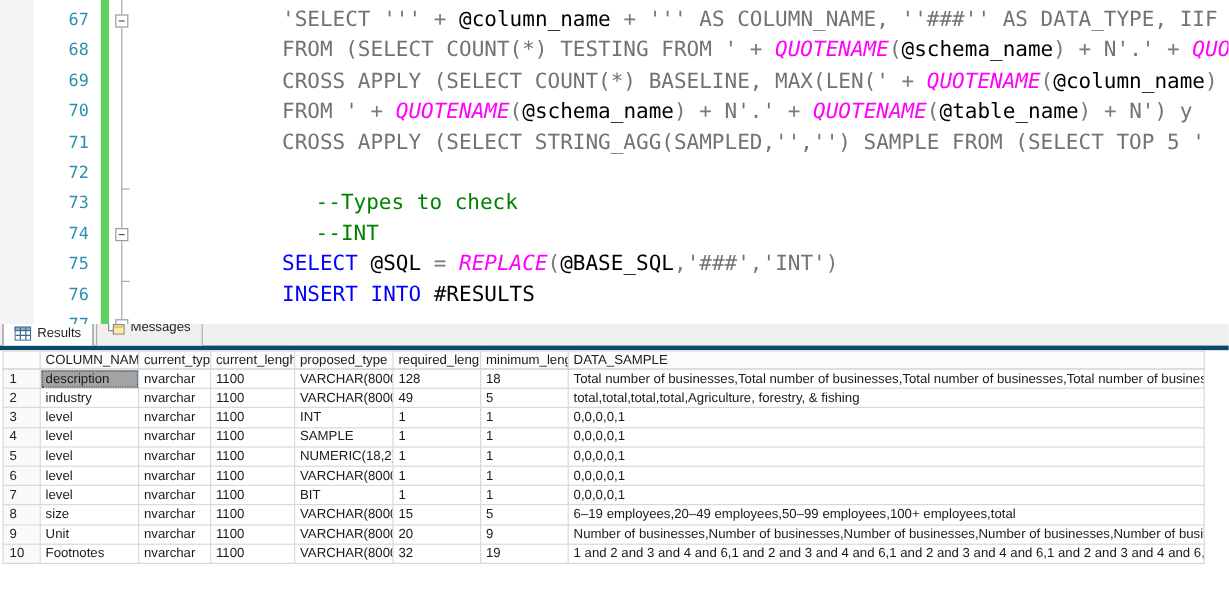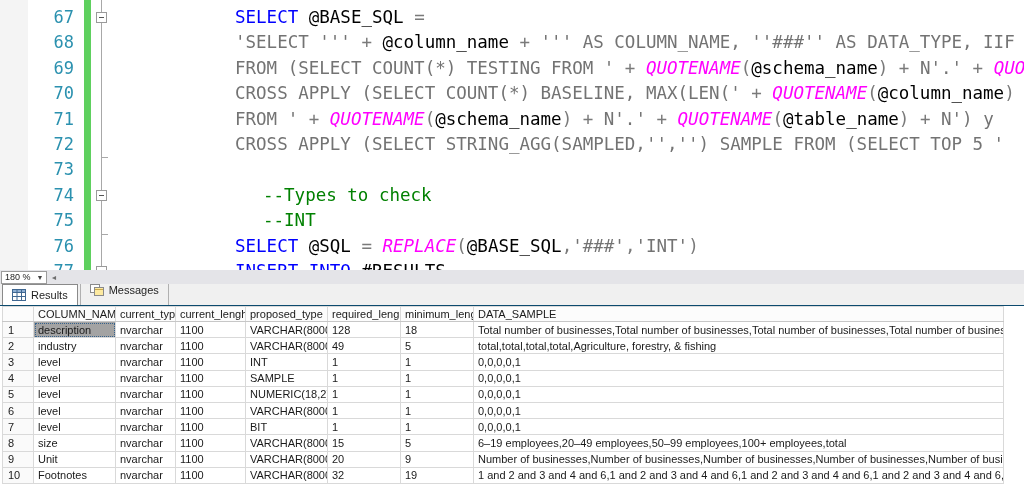--- a/index.html
+++ b/index.html
@@ -4,21 +4,21 @@
 <style>
   * { margin:0; padding:0; box-sizing:border-box; }
   html,body { width:1024px; height:494px; overflow:hidden; background:#fff; }
   .screen { position:relative; width:1024px; height:494px; font-family:"Liberation Sans",sans-serif; }
 
   
   .editor { position:relative; height:270px; background:#fff; display:flex; overflow:hidden; }
   .margin-strip { width:28px; background:#f4f4f4; flex:0 0 auto; }
   .gutter { width:52px; flex:0 0 auto; padding-top:5px; text-align:right; }
   .gutter-num { height:25.4px; line-height:25.4px; padding-right:6px;
-    font-family:"DejaVu Sans Mono",monospace; font-size:17px; color:#2b91af; }
+    font-family:"DejaVu Sans Mono",monospace; font-size:14px; color:#2b91af; }
   .gutter-gap { width:4px; flex:0 0 auto; background:#fff; }
   .change-bar { width:7px; flex:0 0 auto; background:#5ed05e; }
   .fold-col { width:22px; flex:0 0 auto; position:relative; background:#fff; }
   .fold-col::before { content:""; position:absolute; left:10px; top:0; bottom:0; width:1px; background:#a8a8a8; }
   .fold-box { position:absolute; left:5px; width:11px; height:11px; margin-top:-6px;
     background:#fff; border:1px solid #9a9a9a; }
   .fold-box::after { content:""; position:absolute; left:2px; right:2px; top:4px; height:1px; background:#555; }
   .fold-tick { position:absolute; left:10px; width:7px; height:1px; background:#a8a8a8; }
   .code { flex:1 1 auto; padding-top:5px; padding-left:122px; overflow:hidden; }
   .code-line { height:25.4px; line-height:25.4px; white-space:pre;
@@ -35,21 +35,21 @@
   .zoom-combo { height:13px; width:46px; margin-left:1px; background:#fff; border:1px solid #9c9c9c;
     display:flex; align-items:center; font-size:9px; color:#222; }
   .zoom-combo .zval { flex:1; padding-left:3px; white-space:nowrap; }
   .combo-arrow { width:12px; text-align:center; font-size:7px; color:#444; line-height:11px; }
   .hscroll-arrow { width:14px; text-align:center; font-size:7px; color:#6e6e6e; }
   .hscroll-track { flex:1; height:14px; }
 
   
   .results-pane { height:210px; background:#fff; }
   .tabstrip { height:22px; background:#f0f0f0; display:flex; align-items:flex-end;
-    padding-left:2px; border-bottom:1px solid #0c4a6e; }
+    padding-left:2px; border-bottom:4px solid #0c4a6e; }
   .tab { height:32px; display:flex; align-items:center; gap:5px; padding:0 9px;
     font-size:11px; color:#1e1e1e; background:#f0f0f0; border:1px solid #b0b0b0;
     border-bottom:none; margin-right:2px; }
   .tab.active { background:#fff; border-color:#8a8a8a; height:21px; }
   .tab .icon { display:inline-flex; }
 
   .gridwrap { background:#fff; width:1024px; }
   table.rgrid { border-collapse:collapse; table-layout:fixed; margin-left:2px; width:1001px;
     font-size:11px; color:#1a1a1a; }
   table.rgrid col.c0{width:31px} table.rgrid col.c1{width:82px} table.rgrid col.c2{width:60px}
@@ -86,42 +86,33 @@
     <div class="gutter-gap"></div>
     <div class="change-bar"></div>
     <div class="fold-col" id="foldcol">
         <div class="fold-box" style="top: 17.7px;"></div>
         <div class="fold-tick" style="top: 157.4px;"></div>
         <div class="fold-box" style="top: 195.5px;"></div>
         <div class="fold-tick" style="top: 233.6px;"></div>
         <div class="fold-box" style="top: 271.7px;"></div>
       </div>
     <div class="code" id="code">
-        <div class="code-line"><span class="tk-kw">SELECT</span><span class="tk-id"> @BASE_SQL </span><span class="tk-op">=</span></div>
         <div class="code-line"><span class="tk-str">'SELECT '''</span><span class="tk-op"> + </span><span class="tk-id">@column_name</span><span class="tk-op"> + </span><span class="tk-str">''' AS COLUMN_NAME, ''###'' AS DATA_TYPE, IIF</span></div>
         <div class="code-line"><span class="tk-str">FROM (SELECT COUNT(*) TESTING FROM '</span><span class="tk-op"> + </span><span class="tk-fn">QUOTENAME</span><span class="tk-op">(</span><span class="tk-id">@schema_name</span><span class="tk-op">) + </span><span class="tk-str">N'.'</span><span class="tk-op"> + </span><span class="tk-fn">QUOTENAME</span></div>
         <div class="code-line"><span class="tk-str">CROSS APPLY (SELECT COUNT(*) BASELINE, MAX(LEN('</span><span class="tk-op"> + </span><span class="tk-fn">QUOTENAME</span><span class="tk-op">(</span><span class="tk-id">@column_name</span><span class="tk-op">)</span></div>
         <div class="code-line"><span class="tk-str">FROM '</span><span class="tk-op"> + </span><span class="tk-fn">QUOTENAME</span><span class="tk-op">(</span><span class="tk-id">@schema_name</span><span class="tk-op">) + </span><span class="tk-str">N'.'</span><span class="tk-op"> + </span><span class="tk-fn">QUOTENAME</span><span class="tk-op">(</span><span class="tk-id">@table_name</span><span class="tk-op">) + </span><span class="tk-str">N') y</span></div>
         <div class="code-line"><span class="tk-str">CROSS APPLY (SELECT STRING_AGG(SAMPLED,'','') SAMPLE FROM (SELECT TOP 5 '</span></div>
         <div class="code-line"></div>
         <div class="code-line"><span class="tk-com">--Types to check</span></div>
         <div class="code-line"><span class="tk-com">--INT</span></div>
         <div class="code-line"><span class="tk-kw">SELECT</span><span class="tk-id"> @SQL </span><span class="tk-op">= </span><span class="tk-fn">REPLACE</span><span class="tk-op">(</span><span class="tk-id">@BASE_SQL</span><span class="tk-op">,</span><span class="tk-str">'###'</span><span class="tk-op">,</span><span class="tk-str">'INT'</span><span class="tk-op">)</span></div>
         <div class="code-line"><span class="tk-kw">INSERT INTO</span><span class="tk-id"> #RESULTS</span></div>
       </div>
   </div>
 
-  <div class="bottombar">
-    <div class="zoom-combo">
-      <span class="zval">180 %</span>
-      <span class="combo-arrow">▼</span>
-    </div>
-    <div class="hscroll-arrow">◄</div>
-    <div class="hscroll-track"></div>
-  </div>
 
   <div class="results-pane">
     <div class="tabstrip">
       <div class="tab active">
         <span class="icon">
           <svg width="14" height="12" viewBox="0 0 14 12">
               <rect x="0.5" y="0.5" width="13" height="11" fill="#ffffff" stroke="#3f6791"></rect>
               <rect x="0.5" y="0.5" width="13" height="3" fill="#8fb0d4" stroke="#3f6791"></rect>
               <line x1="5" y1="1" x2="5" y2="11" stroke="#3f6791"></line>
               <line x1="9.5" y1="1" x2="9.5" y2="11" stroke="#3f6791"></line>

